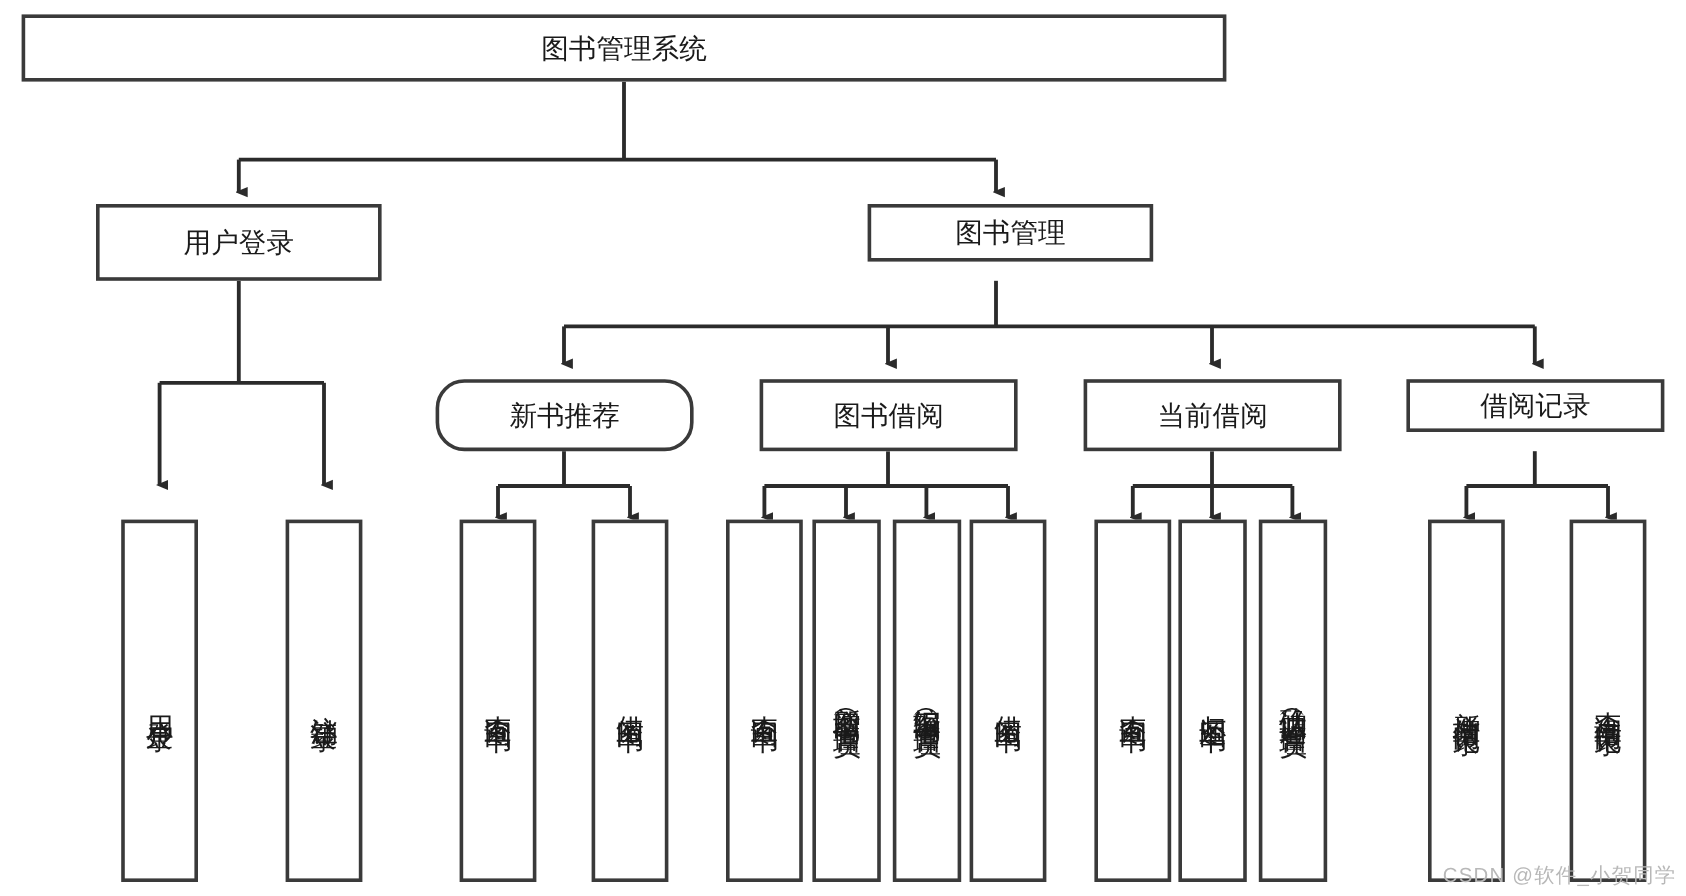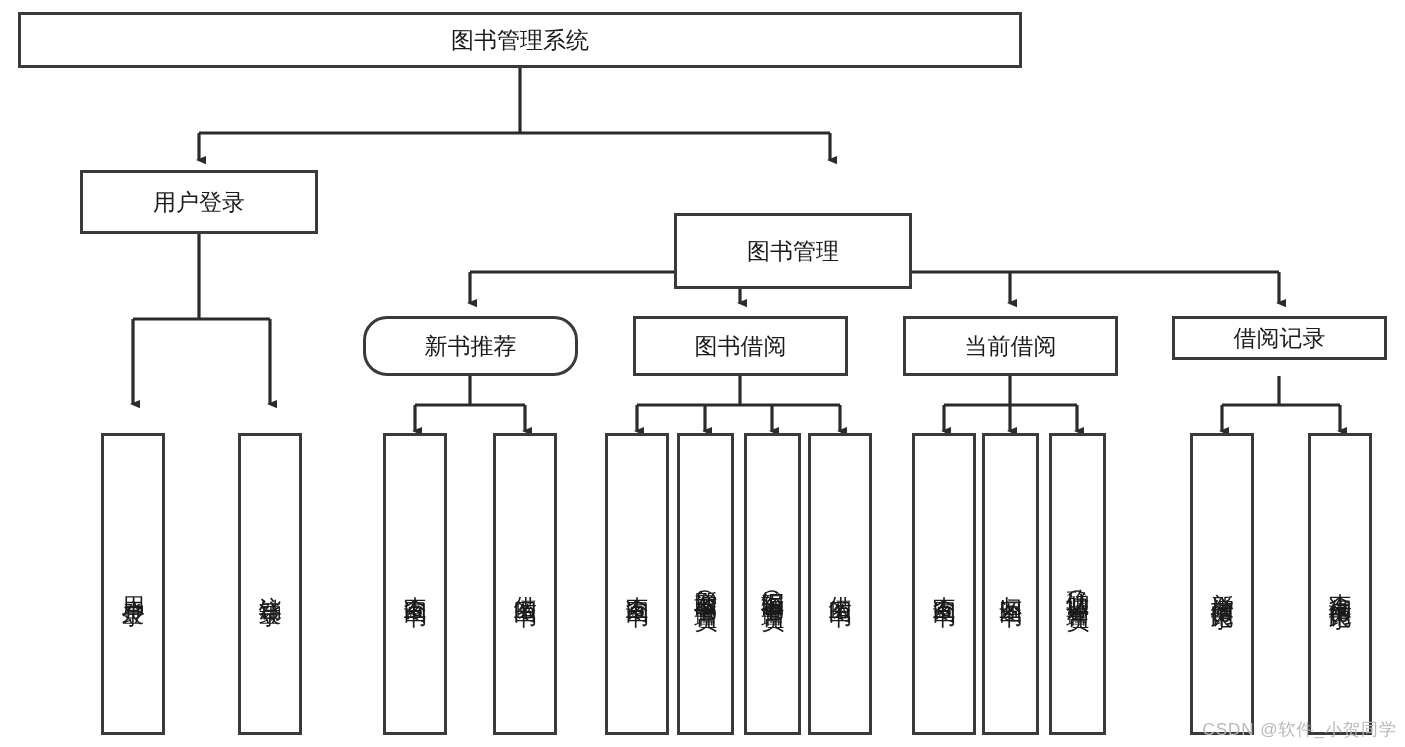--- a/index.html
+++ b/index.html
@@ -131,21 +131,21 @@
   </svg>
 
   <div class="node root horiz" style="left:18px; top:12px; width:1004px; height:56px;">
     <span class="label">图书管理系统</span>
   </div>
 
   <div class="node horiz" style="left:80px; top:170px; width:238px; height:64px;">
     <span class="label">用户登录</span>
   </div>
 
-  <div class="node horiz" style="left:674px; top:170px; width:238px; height:76px;margin-top:43px;">
+  <div class="node horiz" style="left:723px; top:170px; width:238px; height:48px;">
     <span class="label">图书管理</span>
   </div>
 
   <div class="node horiz" style="left:363px; top:316px; width:215px; height:60px;border-radius:24px;">
     <span class="label">新书推荐</span>
   </div>
 
   <div class="node horiz" style="left:633px; top:316px; width:215px; height:60px;">
     <span class="label">图书借阅</span>
   </div>

